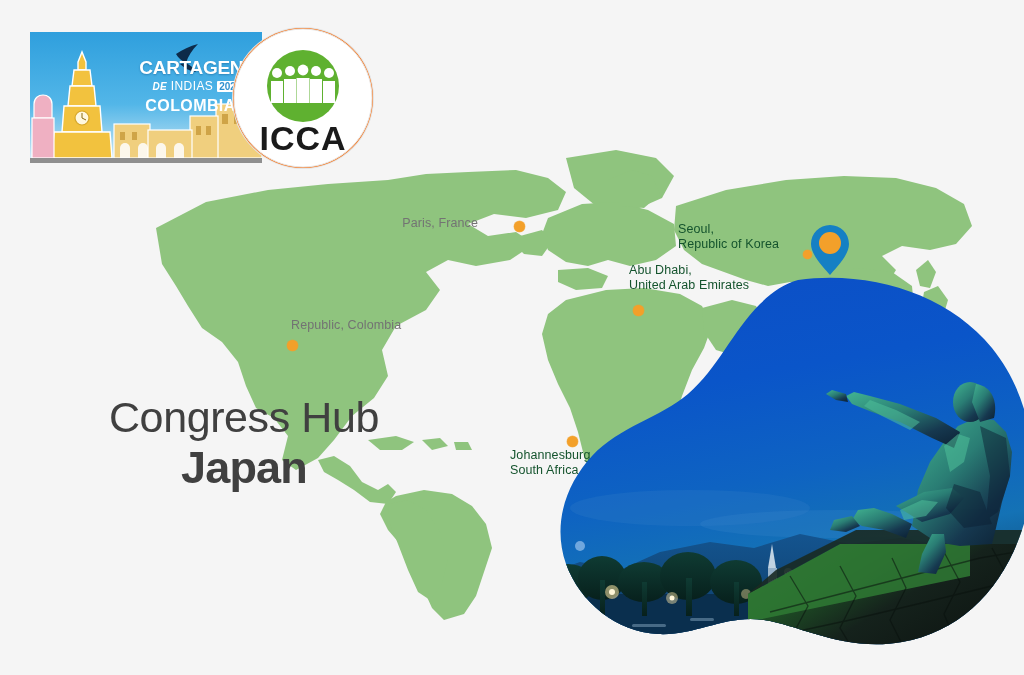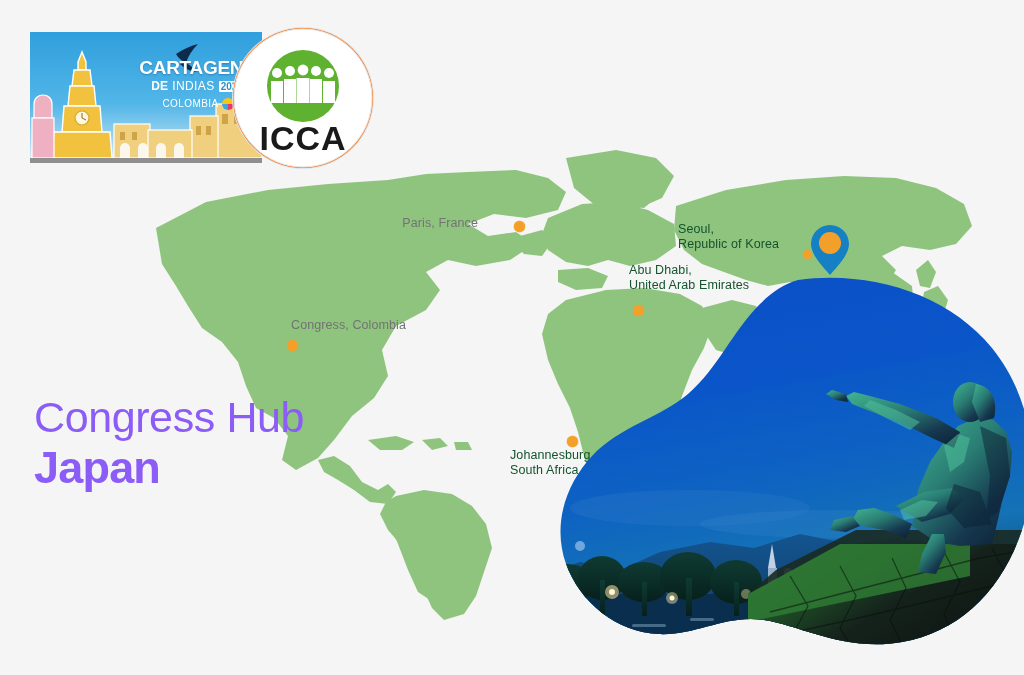--- a/index.html
+++ b/index.html
@@ -36,41 +36,41 @@
 
   
   .main-pin{position:absolute;left:810px;top:224px;width:40px;height:52px;}
 
   
   .blob-wrap{position:absolute;left:540px;top:276px;width:500px;height:372px;}
   .blob-svg{position:absolute;left:0;top:0;width:500px;height:372px;}
 
   
   .title-block{position:absolute;left:34px;top:392px;width:420px;}
-  .t-line{color:#8b5cf6;letter-spacing:-0.4px;}
+  .t-line{color:#404040;letter-spacing:-0.4px;text-align:center;}
   .t-light{font-size:43px;line-height:50px;font-weight:300;}
   .t-bold{font-size:45px;line-height:52px;font-weight:700;letter-spacing:-0.8px;}
 
   
   .banner{
     position:absolute;left:30px;top:32px;width:232px;height:131px;
     overflow:hidden;
     background:linear-gradient(180deg,#3aa6e0 0%,#49b2e8 45%,#8ed0f0 78%,#cfe8f6 100%);
   }
   .banner-sky{position:absolute;inset:0;}
   .banner-text{position:absolute;left:108px;top:26px;width:120px;text-align:center;color:#fff;}
   .bn-1{font-size:19px;font-weight:700;letter-spacing:-0.3px;line-height:20px;
         text-shadow:0 1px 2px rgba(0,60,110,.35);}
   .bn-row{display:flex;align-items:baseline;justify-content:center;gap:4px;margin-top:1px;}
-  .bn-de{font-size:12px;font-weight:700;letter-spacing:.2px;}
+  .bn-de{font-size:10px;font-weight:700;letter-spacing:.2px;font-style:italic;}
   .bn-indias{font-size:12px;font-weight:300;letter-spacing:.4px;}
   .bn-year{font-size:10px;font-weight:700;background:#fff;color:#2f90cf;
            padding:0 2px;border-radius:1px;}
   .bn-col{display:flex;align-items:center;justify-content:center;gap:3px;margin-top:4px;}
-  .bn-colombia{font-size:10px;font-weight:400;letter-spacing:.4px;}
+  .bn-colombia{font-size:16px;font-weight:700;letter-spacing:.4px;}
   .bn-co{width:12px;height:12px;border-radius:50%;
          background:conic-gradient(#f5c518 0 25%,#e8376b 0 50%,#3aa6e0 0 75%,#f5c518 0 100%);
          display:inline-block;position:relative;top:1px;}
 
   
   .icca{
     position:absolute;left:233px;top:28px;width:140px;height:140px;
     border-radius:50%;background:#f97316;
     box-shadow:0 0 0 1px #e3e3e3;
   }
@@ -161,21 +161,21 @@
 
     <div class="city-dot" style="left:803px;top:250px;width:9px;height:9px;"></div>
     <div class="city-label teal" style="left:678px;top:222px;width:150px;">Seoul,
 Republic of Korea</div>
 
     <div class="city-dot" style="left:633px;top:305px;"></div>
     <div class="city-label teal" style="left:629px;top:263px;width:190px;">Abu Dhabi,
 United Arab Emirates</div>
 
     <div class="city-dot" style="left:287px;top:340px;"></div>
-    <div class="city-label bright" style="left:291px;top:318px;width:200px;">Congress, Colombia</div>
+    <div class="city-label bright" style="left:291px;top:318px;width:200px;">Republic, Colombia</div>
 
     <div class="city-dot" style="left:567px;top:436px;"></div>
     <div class="city-label teal" style="left:510px;top:448px;width:130px;">Johannesburg,
 South Africa</div>
   </div>
 
   <svg class="main-pin" viewBox="0 0 40 52">
     <path d="M20,1 C9.5,1 1,9.5 1,20 C1,31.5 15,45 20,51 C25,45 39,31.5 39,20 C39,9.5 30.5,1 20,1 Z" fill="#1580c4"></path>
     <circle cx="20" cy="19" r="11" fill="#f3a02a"></circle>
   </svg>

